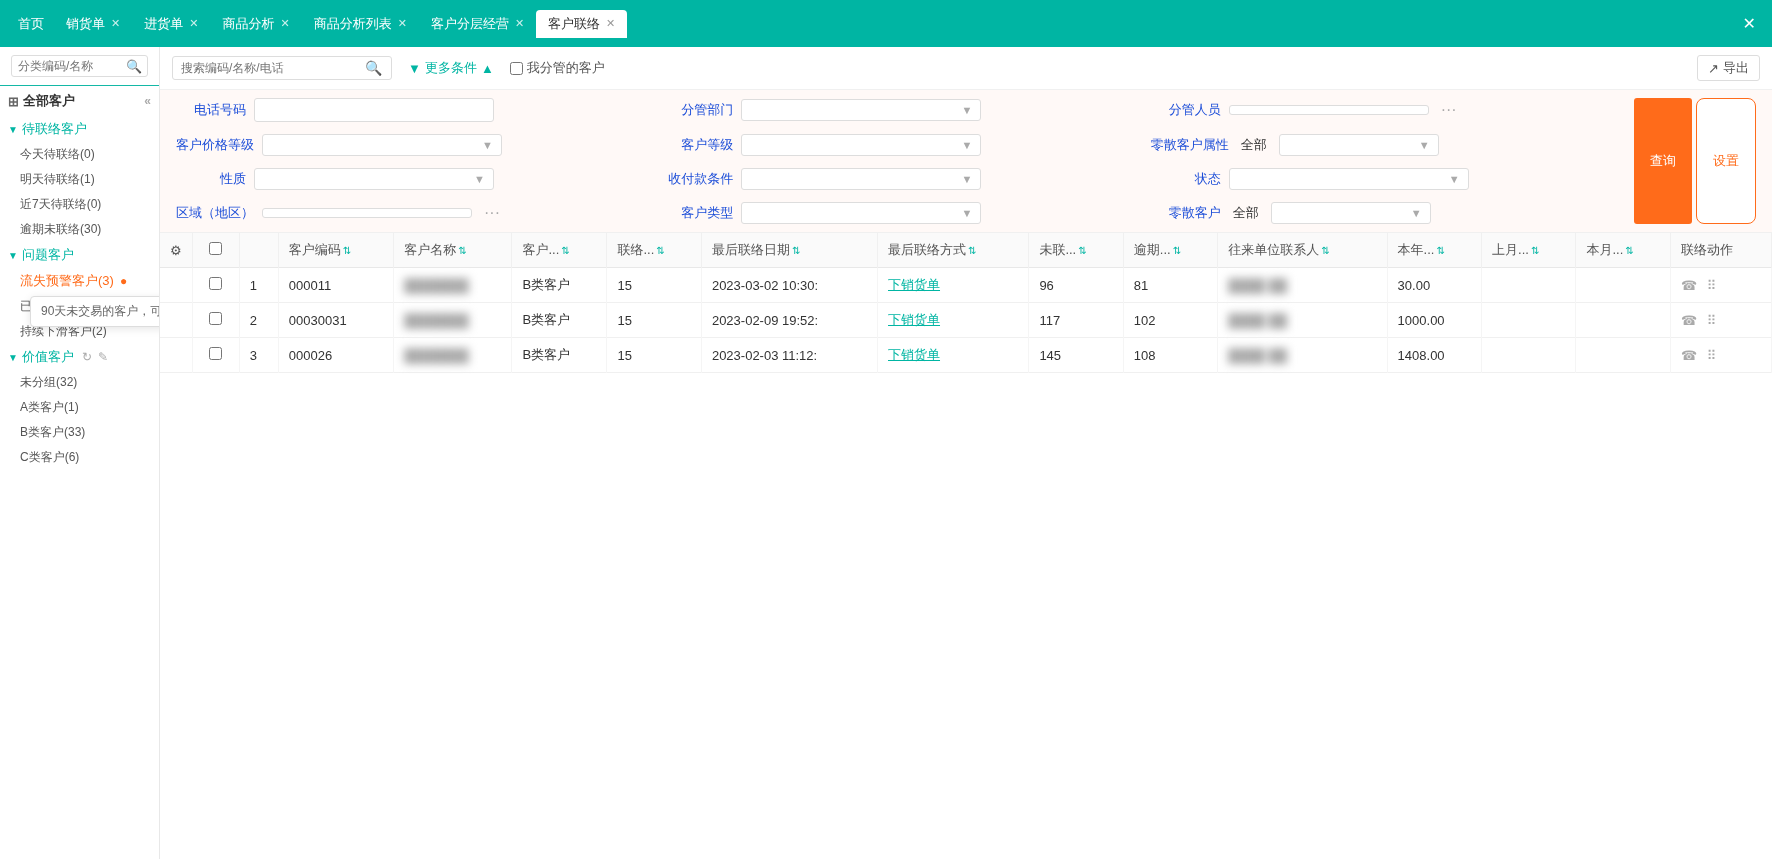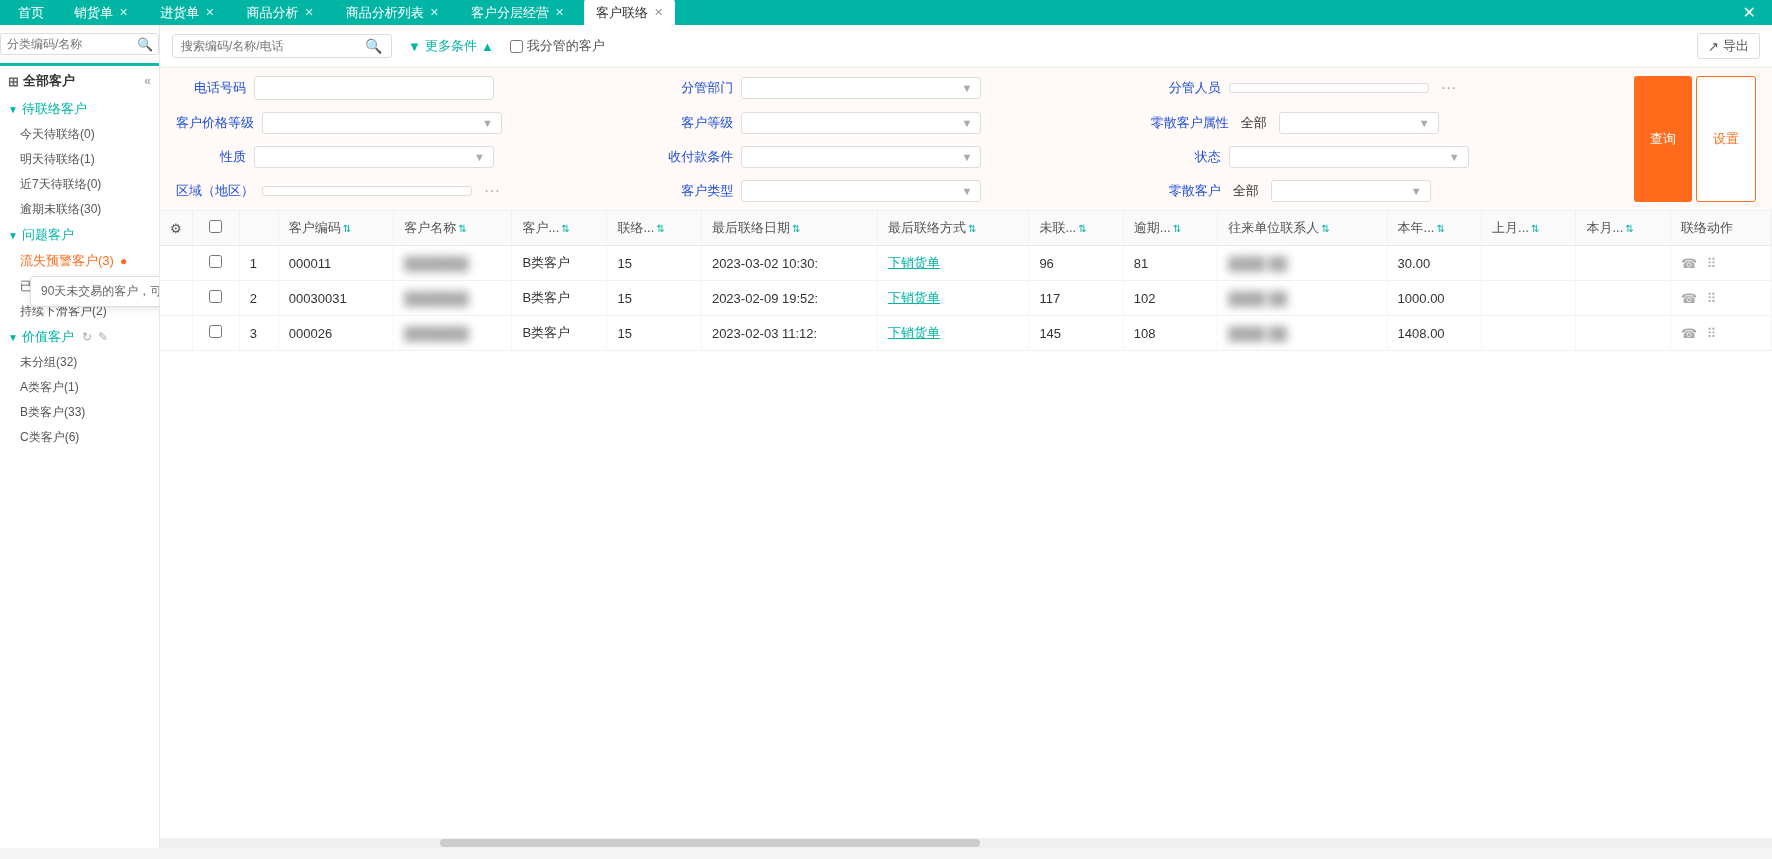--- a/index.html
+++ b/index.html
@@ -3,23 +3,23 @@
   <meta charset="utf-8">
   <style>
     * { box-sizing: border-box; margin: 0; padding: 0; font-family: 'Microsoft YaHei', Arial, sans-serif; font-size: 13px; }
     body { background: #f5f5f5; overflow: hidden; }
 
     
     .top-nav {
       display: flex;
       align-items: center;
       background: #00b5a3;
-      height: 25px;
+      height: 47px;
       padding: 0 8px;
-      gap: 8px;
+      gap: 0;
     }
     .nav-tab {
       display: flex;
       align-items: center;
       padding: 0 12px;
       height: 28px;
       border-radius: 4px 4px 0 0;
       cursor: pointer;
       color: #fff;
       font-size: 13px;
@@ -64,22 +64,22 @@
       min-width: 160px;
       background: #fff;
       border-right: 1px solid #e8e8e8;
       display: flex;
       flex-direction: column;
       overflow-y: auto;
     }
     .sidebar-search {
       display: flex;
       align-items: center;
-      padding: 8px 0;
-      border-bottom: 3px solid #14b8a6;
+      padding: 8px 11px;
+      border-bottom: 1px solid #14b8a6;
     }
     .sidebar-search input {
       border: 1px solid #ddd;
       border-radius: 3px;
       padding: 3px 6px;
       font-size: 12px;
       width: 100%;
       outline: none;
     }
     .sidebar-search-icon {
@@ -282,21 +282,21 @@
       border: none;
       border-radius: 3px;
       padding: 5px 16px;
       font-size: 13px;
       cursor: pointer;
     }
     .settings-btn {
       background: #fff;
       color: #ff6b1a;
       border: 1px solid #ff6b1a;
-      border-radius: 3px;
+      border-radius: 8px;
       padding: 3px 16px;
       font-size: 13px;
       cursor: pointer;
     }
     .more-icon-btn {
       color: #aaa;
       font-size: 16px;
       cursor: pointer;
       margin-left: 4px;
     }

